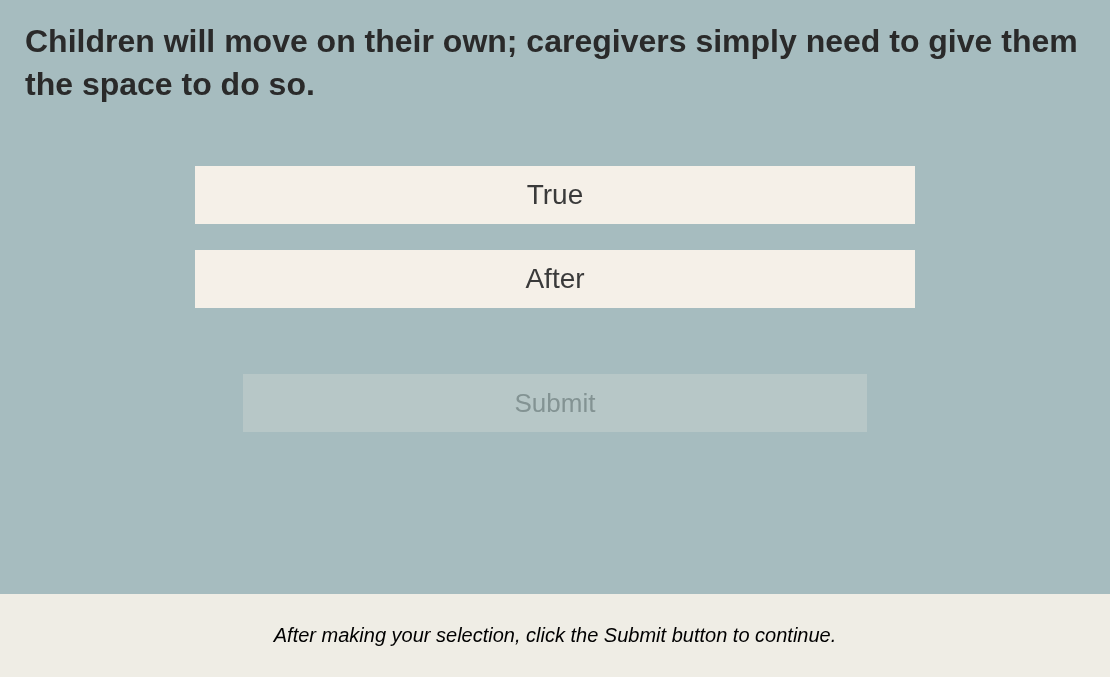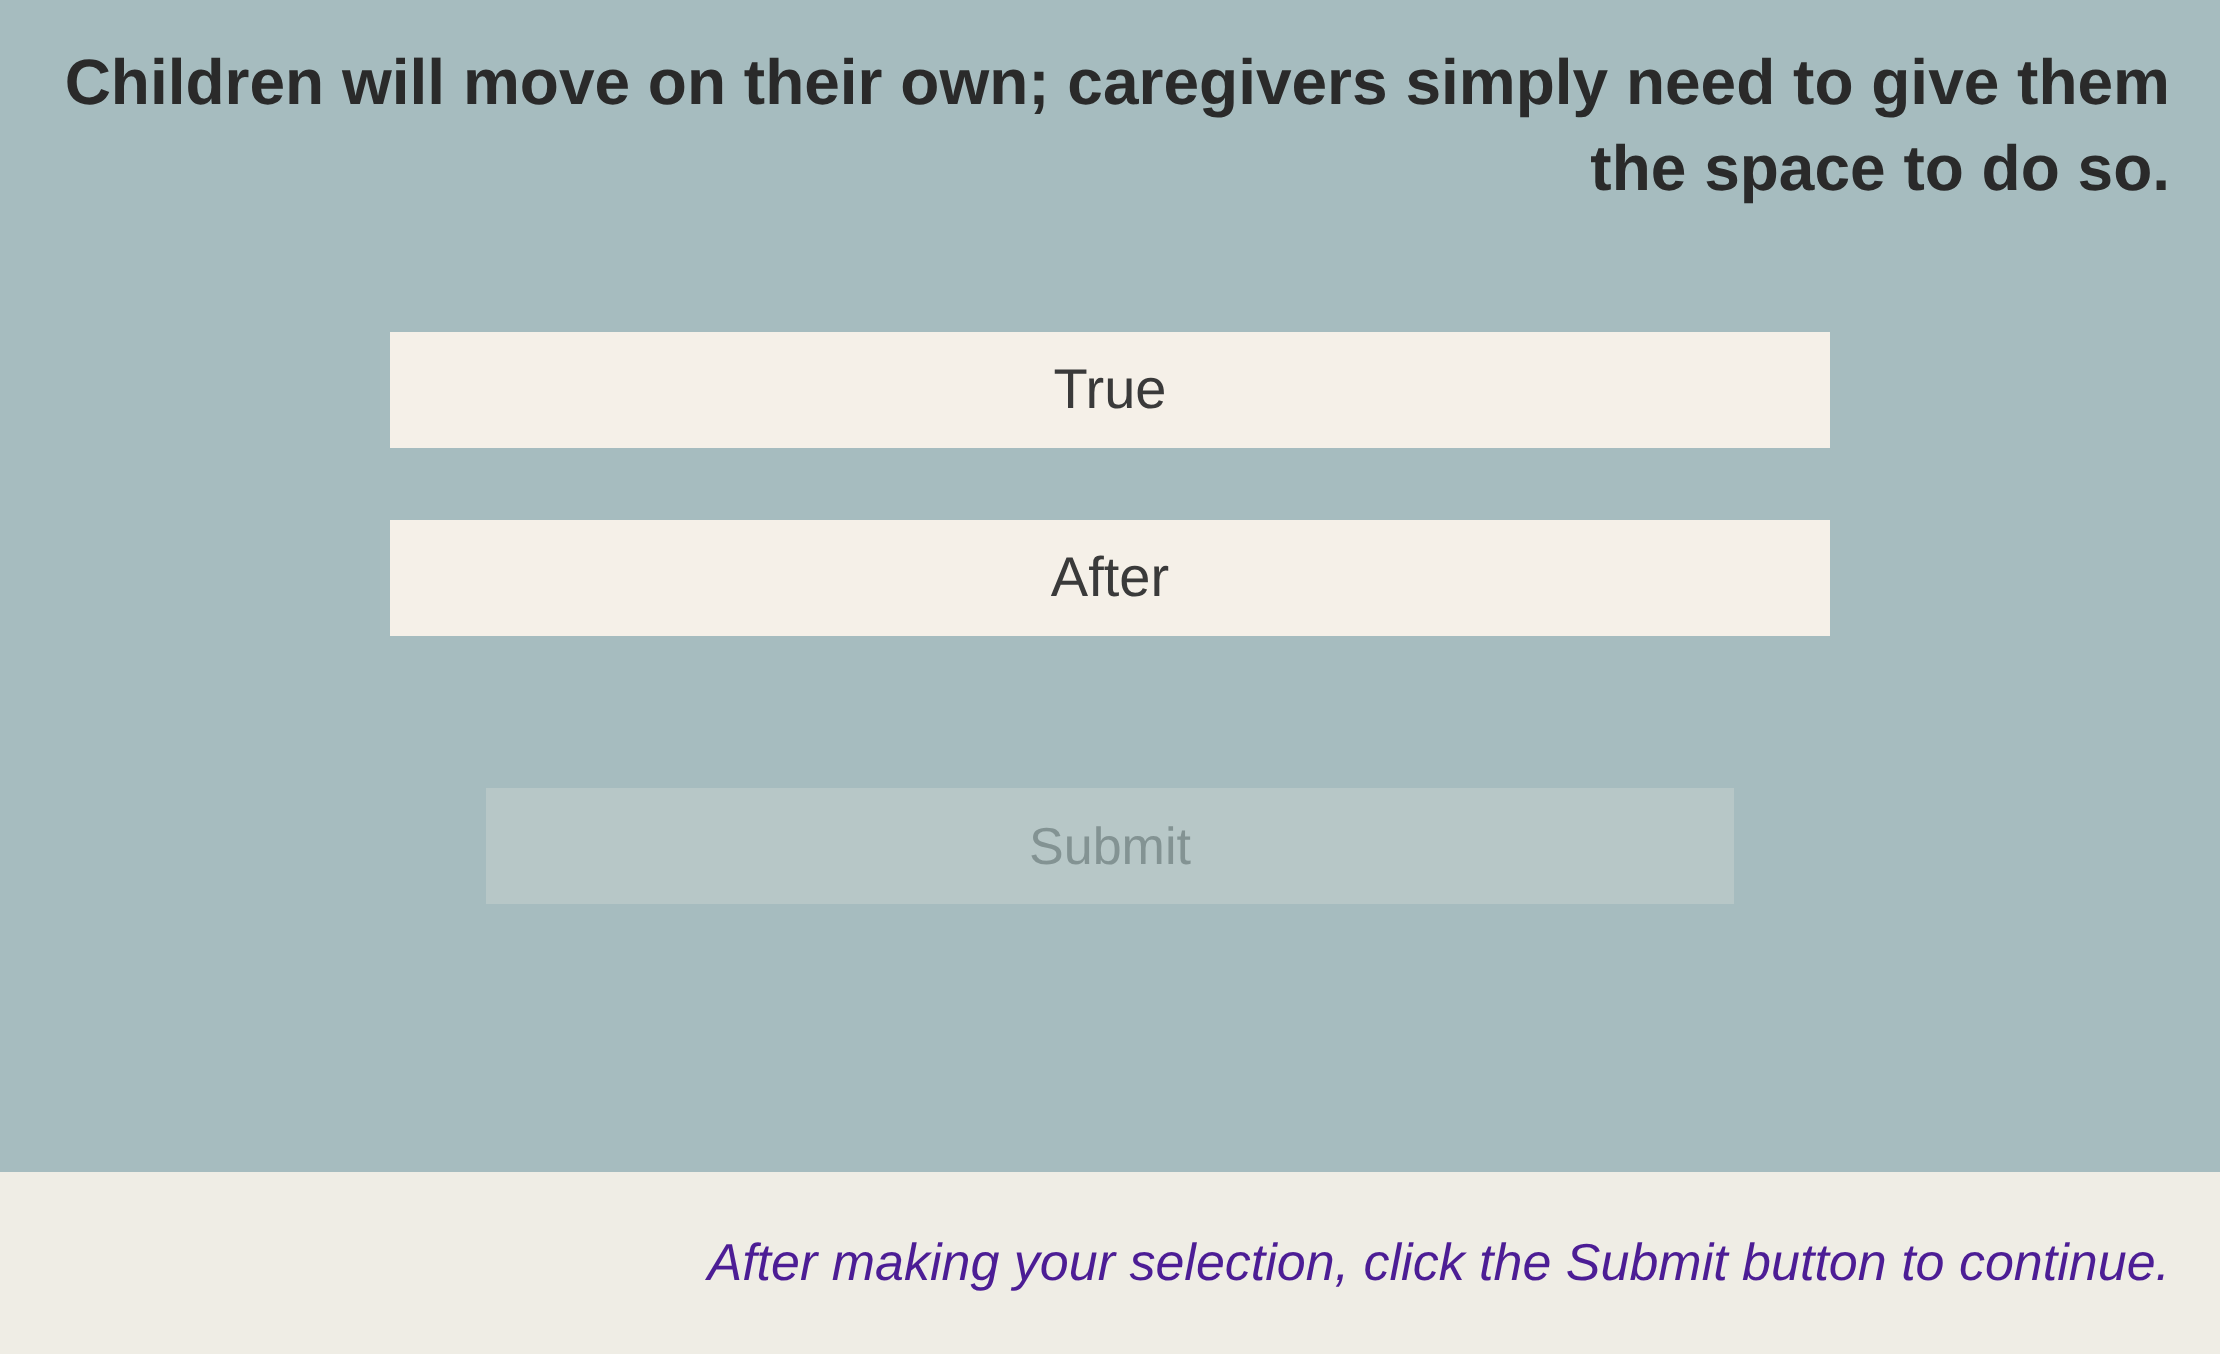--- a/index.html
+++ b/index.html
@@ -1,19 +1,18 @@
 <!DOCTYPE html>
 <html><head>
   <meta charset="utf-8">
   <style>
     * {
       margin: 0;
       padding: 0;
       box-sizing: border-box;
-      text-align: right;
     }
     
     body {
       width: 1110px;
       height: 677px;
       font-family: 'Segoe UI', Tahoma, Geneva, Verdana, sans-serif;
       background: #f0ede5;
       overflow: hidden;
     }
     
@@ -35,21 +34,21 @@
       font-weight: 600;
       color: #2a2a2a;
       line-height: 1.35;
       margin-bottom: 60px;
     }
     
     .options-container {
       display: flex;
       flex-direction: column;
       align-items: center;
-      gap: 36px;
+      gap: 26px;
     }
     
     .option-button {
       width: 720px;
       height: 58px;
       background: #f5f0e8;
       border: none;
       font-size: 28px;
       color: #3a3a3a;
       cursor: pointer;
@@ -74,23 +73,23 @@
       margin-top: 40px;
     }
     
     .instruction-footer {
       background: #efede5;
       padding: 30px 25px;
       text-align: center;
     }
     
     .instruction-text {
-      font-size: 26px;
+      font-size: 20px;
       font-style: italic;
-      color: #4c1d95;
+      color: #000000;
     }
   </style>
 </head>
 <body>
 
 <div class="quiz-container">
 
   <div class="quiz-panel">
 
     <div class="question-text">Children will move on their own; caregivers simply need to give them the space to do so.</div>

